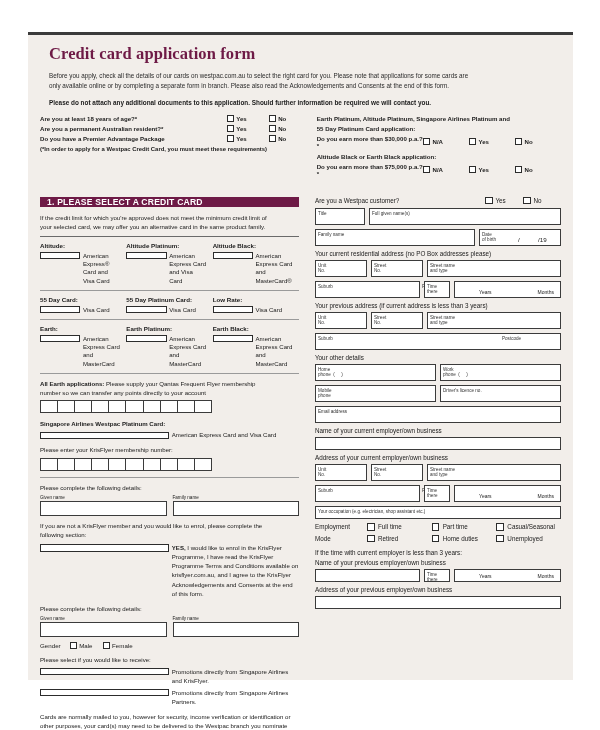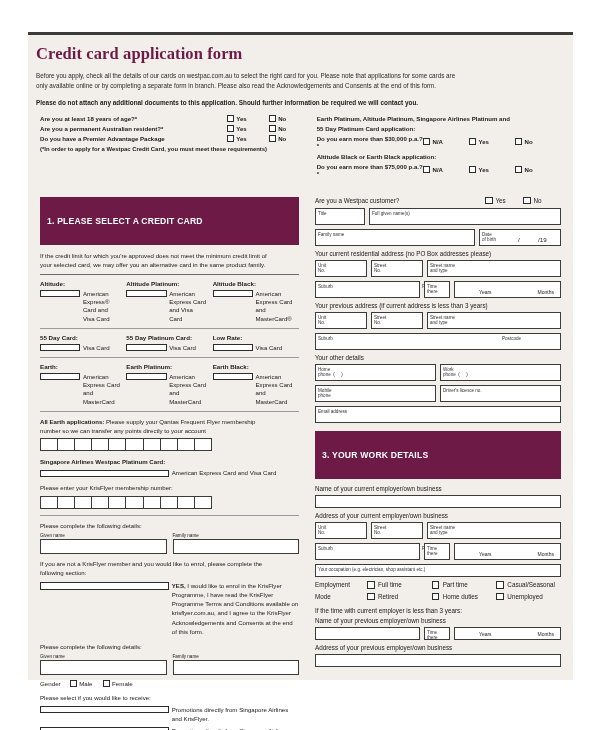--- a/index.html
+++ b/index.html
@@ -38,21 +38,21 @@
     display:inline-block;margin-right:2.5px;box-sizing:border-box;flex:none;
   }
   .note{font-size:5.9px;font-weight:bold;margin-top:1px;}
   .rq{font-size:6.1px;font-weight:bold;line-height:1.45;margin-bottom:1px;}
   .rrow{display:flex;align-items:center;font-size:6.1px;font-weight:bold;margin-bottom:4px;}
   .rrow .qtext{flex:1;}
   .rsp{width:46px;display:flex;align-items:center;}
 
   .secbar{
     background:#6e1a46;color:#fff;font-size:8.6px;font-weight:bold;
-    padding:19px 7px;letter-spacing:.2px;margin-bottom:6px;
+    padding:0 7px;letter-spacing:.2px;margin-bottom:6px;
   }
   .note-s{font-size:6.1px;line-height:1.5;margin:0 0 5px 0;}
   .hr{border:0;border-top:1px solid #6a6a6a;margin:5px 0;}
   .hr-thin{border:0;border-top:1px solid #9a9a9a;margin:5px 0;}
 
   .cardgrid{display:flex;}
   .cardcol{width:33.33%;padding-right:5px;box-sizing:border-box;}
   .cardhead{font-size:6.2px;font-weight:bold;margin-bottom:3px;}
   .cardopt{display:flex;font-size:6.1px;line-height:1.35;}
   .cardopt .cb{margin-top:.5px;}
@@ -115,21 +115,21 @@
   .emprow{display:flex;align-items:center;font-size:6.3px;margin-bottom:4px;}
   .emplabel{width:52px;flex:none;}
   .empopt{display:flex;align-items:center;width:66px;}
   .empopt .cb{width:7.5px;height:7.5px;margin-right:3.5px;}
 </style>
 </head>
 <body>
 
 <div id="page">
 
-  <div style="padding:9px 12px 0 8px;">
+  <div style="padding:9px 12px 0 21px;">
     <div class="title">Credit card application form</div>
     <div class="intro">
       <span>Before you apply, check all the details of our cards on westpac.com.au to select the right card for you. Please note that applications for some cards are</span><br>
       <span>only available online or by completing a separate form in branch. Please also read the Acknowledgements and Consents at the end of this form.</span>
     </div>
     <div class="intro-b">Please do not attach any additional documents to this application. Should further information be required we will contact you.</div>
   </div>
 
   <div class="topwrap">
     <div class="topL">
@@ -485,21 +485,20 @@
         <div class="field">
             <span class="ftag">Driver's licence no.</span>
           </div>
       </div>
       <div class="rfr">
         <div class="field">
             <span class="ftag">Email address</span>
           </div>
       </div>
 
-      <div class="secbar" style="margin-top:8px;">3. YOUR WORK DETAILS</div>
 
       <div class="r-lbl">Name of your current employer/own business</div>
       <div class="rfr">
         <div class="field h13"></div>
       </div>
 
       <div class="r-lbl">Address of your current employer/own business</div>
       <div class="rfr">
         <div class="field w-unit">
             <span class="ftag">Unit<br>No.</span>

